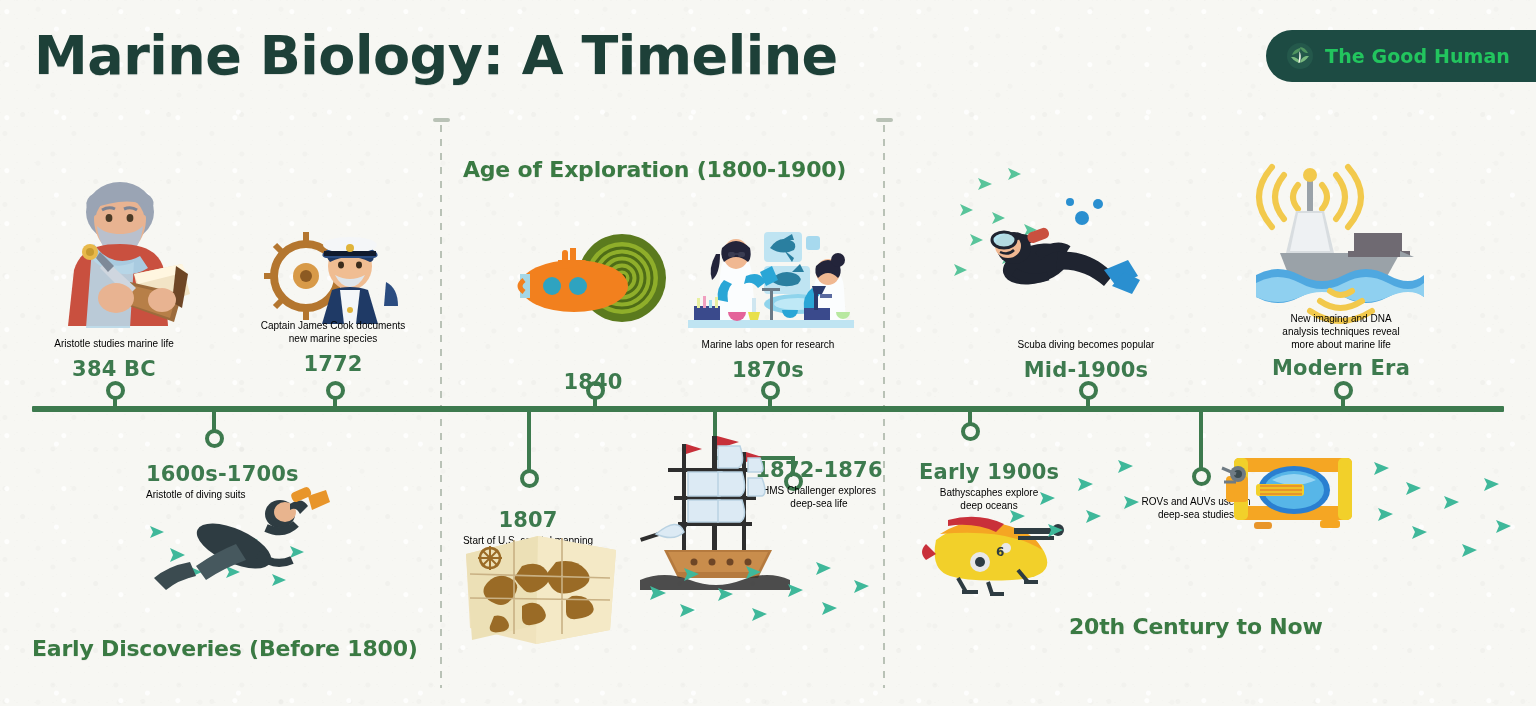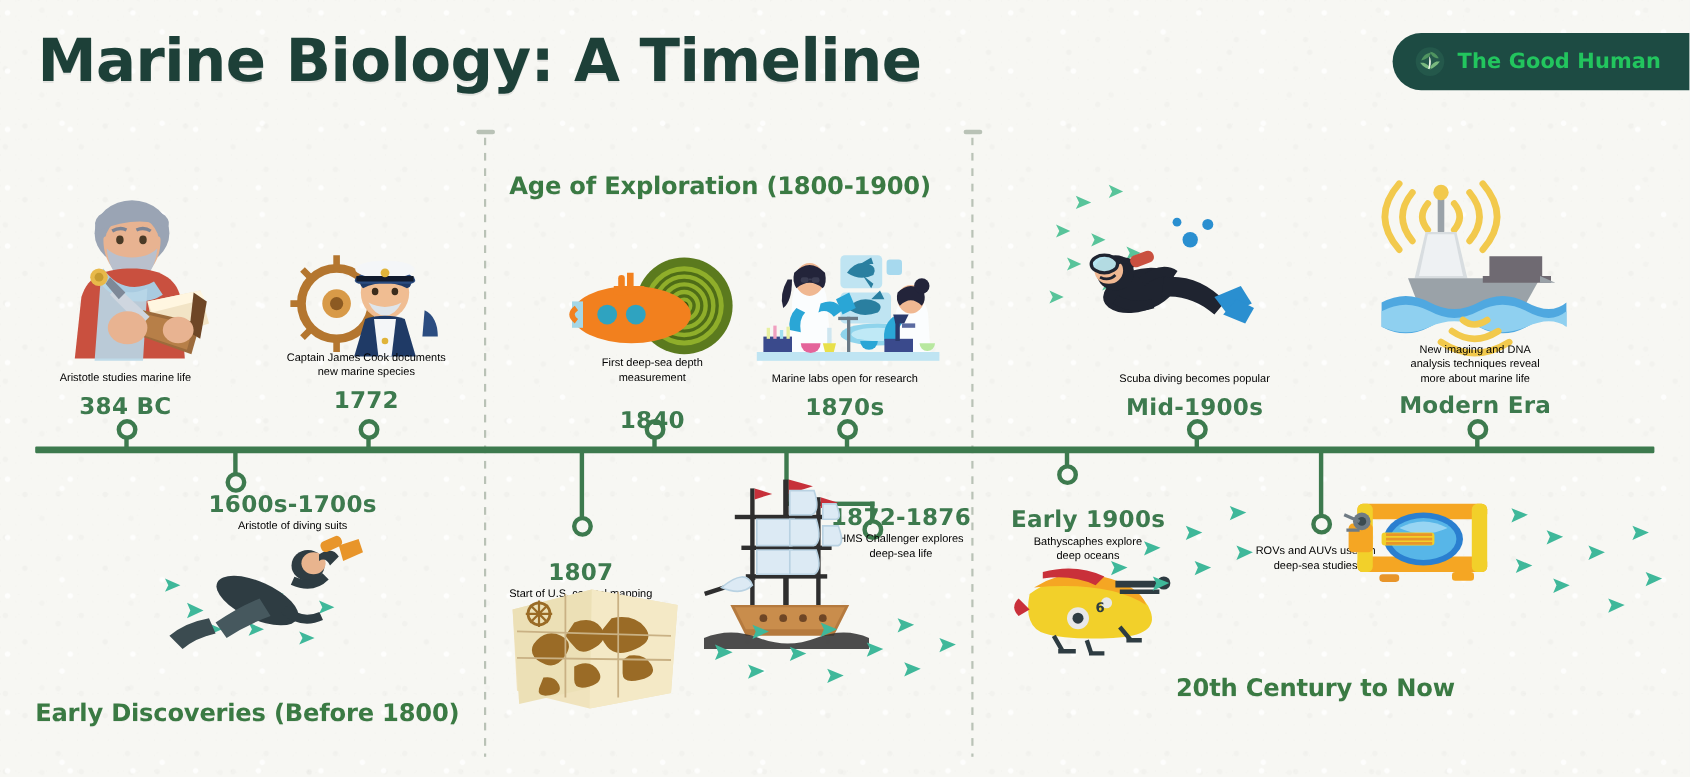--- a/index.html
+++ b/index.html
@@ -346,25 +346,20 @@
     <div class="event-desc">Aristotle studies marine life</div>
     <div class="event-year" style="margin-top:6px;">384 BC</div>
   </div>
 
   <div class="abs ev-above" style="left:235px; top:320px; width:196px;">
     <div class="event-desc">Captain James Cook documents
 new marine species</div>
     <div class="event-year" style="margin-top:6px;">1772</div>
   </div>
 
-  <div class="abs ev-above" style="left:497px; top:325px; width:192px;">
-    <div class="event-desc">First deep-sea depth
-measurement</div>
-    <div class="event-year" style="margin-top:6px;"></div>
-  </div>
   <div class="abs ev-above" style="left:497px; top:356px; width:192px;">
     <div class="event-year">1840</div>
   </div>
 
   <div class="abs ev-above" style="left:672px; top:339px; width:192px;">
     <div class="event-desc">Marine labs open for research</div>
     <div class="event-year" style="margin-top:6px;">1870s</div>
   </div>
 
   <div class="abs ev-above" style="left:990px; top:339px; width:192px;">
@@ -389,21 +384,21 @@
   <div class="abs stem-h" style="left:713px; top:456px; width:82px;"></div>
   <div class="abs stem" style="left:791px; top:456px; height:24px;"></div>
   <div class="abs node-ring" style="left:784px; top:472px;"></div>
 
   <div class="abs stem" style="left:968px; top:410px; height:20px;"></div>
   <div class="abs node-ring" style="left:961px; top:422px;"></div>
 
   <div class="abs stem" style="left:1199px; top:410px; height:64px;"></div>
   <div class="abs node-ring" style="left:1192px; top:467px;"></div>
 
-  <div class="abs ev-below" style="left:146px; top:432px; width:240px;text-align:center;">
+  <div class="abs ev-below" style="left:146px; top:448px; width:240px;">
     <div class="event-year">1600s-1700s</div>
     <div class="event-desc" style="margin-top:3px;">Aristotle of diving suits</div>
   </div>
 
   <div class="abs" style="left:453px; top:494px; width:150px; text-align:center;">
     <div class="event-year">1807</div>
     <div class="event-desc" style="margin-top:3px; white-space:nowrap;">Start of U.S. coastal mapping</div>
   </div>
 
   <div class="abs ev-below" style="left:729px; top:444px; width:180px;">

